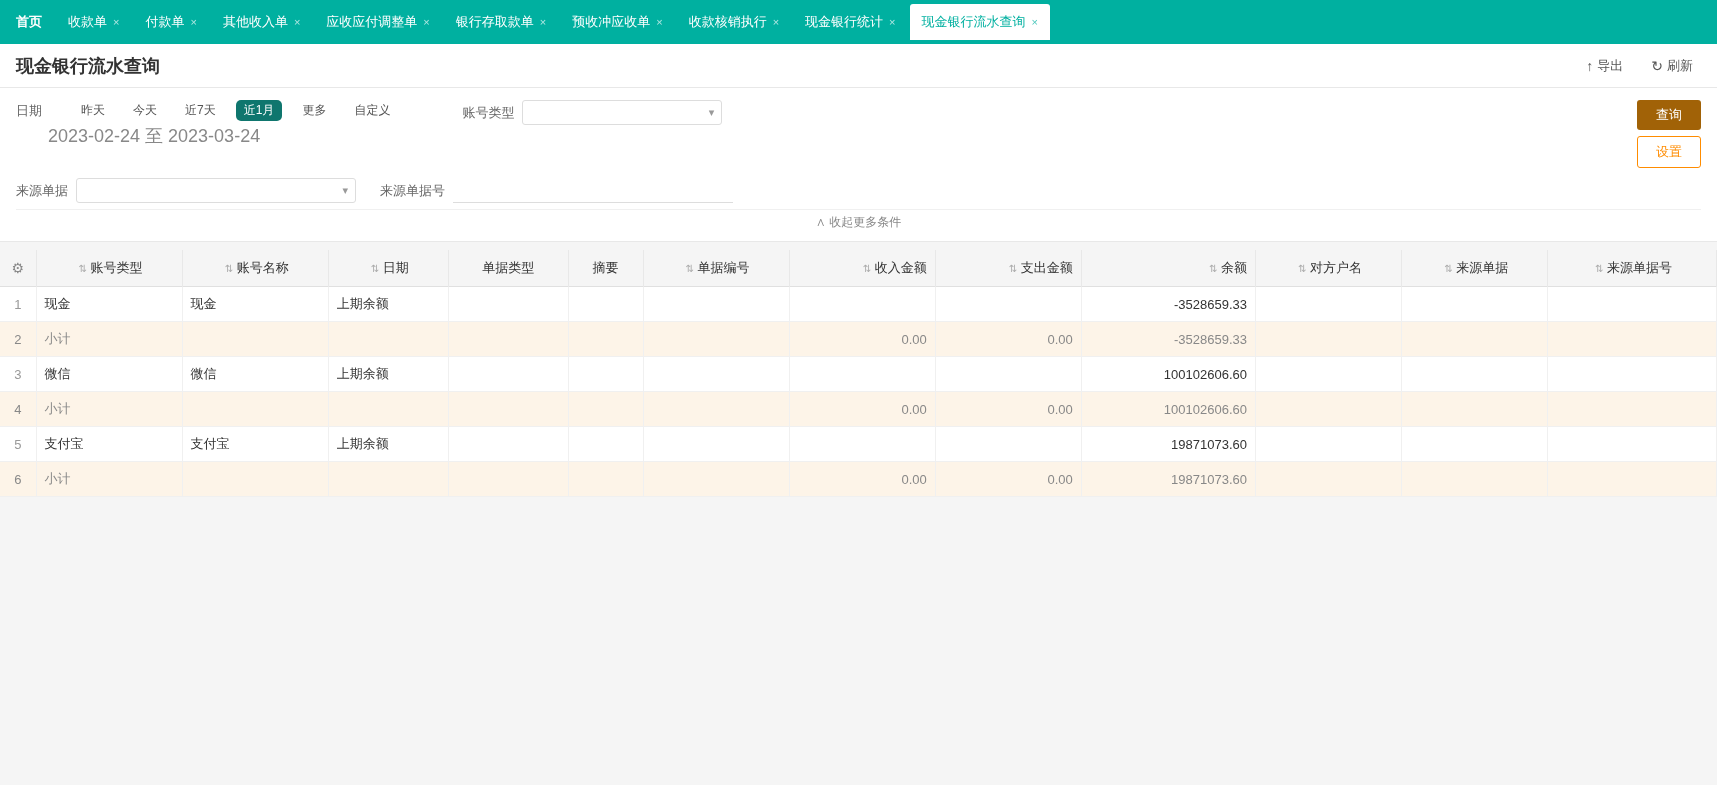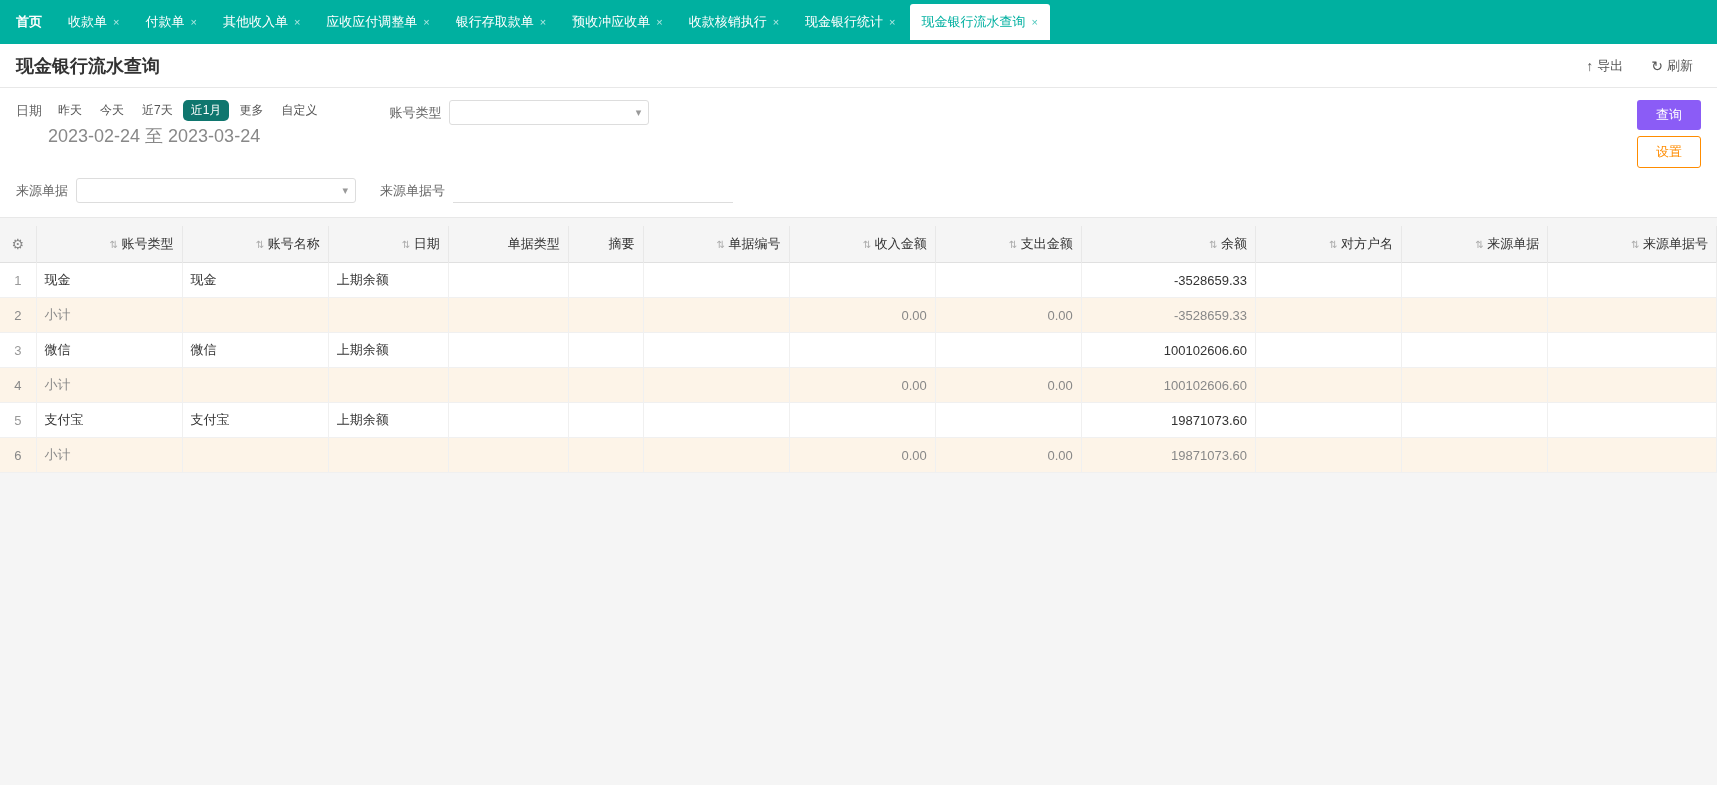--- a/index.html
+++ b/index.html
@@ -128,21 +128,21 @@
       outline: none;
       min-width: 200px;
     }
     .dots-btn {
       color: #ff8c00;
       font-size: 16px;
       cursor: pointer;
       padding: 0 4px;
     }
     .query-btn {
-      background: #8b5cf6;
+      background: #a16207;
       color: #fff;
       border: none;
       border-radius: 3px;
       padding: 6px 18px;
       font-size: 13px;
       cursor: pointer;
       white-space: nowrap;
     }
     .settings-btn {
       background: #fff;
@@ -174,21 +174,21 @@
       width: 100%;
       border-collapse: collapse;
       font-size: 13px;
     }
     thead tr {
       background: #f5f5f5;
       border-bottom: 1px solid #e0e0e0;
     }
     thead th {
       padding: 9px 8px;
-      text-align: right;
+      text-align: center;
       color: #333;
       font-weight: normal;
       white-space: nowrap;
       border-right: 1px solid #e8e8e8;
       position: relative;
     }
     thead th .sort-icon {
       display: inline-block;
       margin-left: 3px;
       font-size: 10px;
@@ -226,21 +226,22 @@
       appearance: none;
       cursor: pointer;
     }
     .date-block {
       display: flex;
       flex-direction: column;
     }
     .date-opts-line {
       display: flex;
       align-items: flex-end;
-      gap: 2px;
+      gap: 12px;
+      margin-left: 23px;
     }
     .right-btns {
       display: flex;
       flex-direction: column;
       gap: 6px;
       align-self: flex-start;
     }
   </style>
 </head>
 <body>
@@ -349,20 +350,24 @@
         </select>
       </div>
     </div>
 
     <div style="display:flex; align-items:center; gap:8px;">
       <span class="filter-label">来源单据号</span>
       <input class="filter-input" type="text" style="min-width: 280px;">
     </div>
   </div>
 
+  <div class="collapse-bar">
+    <span>∧ </span>
+    <span>收起更多条件</span>
+  </div>
 </div>
 
 <div class="table-container">
   <table>
     <thead>
       <tr>
         <th style="width:36px; text-align:center;">
           <span class="gear-icon">⚙</span>
         </th>
         <th>

